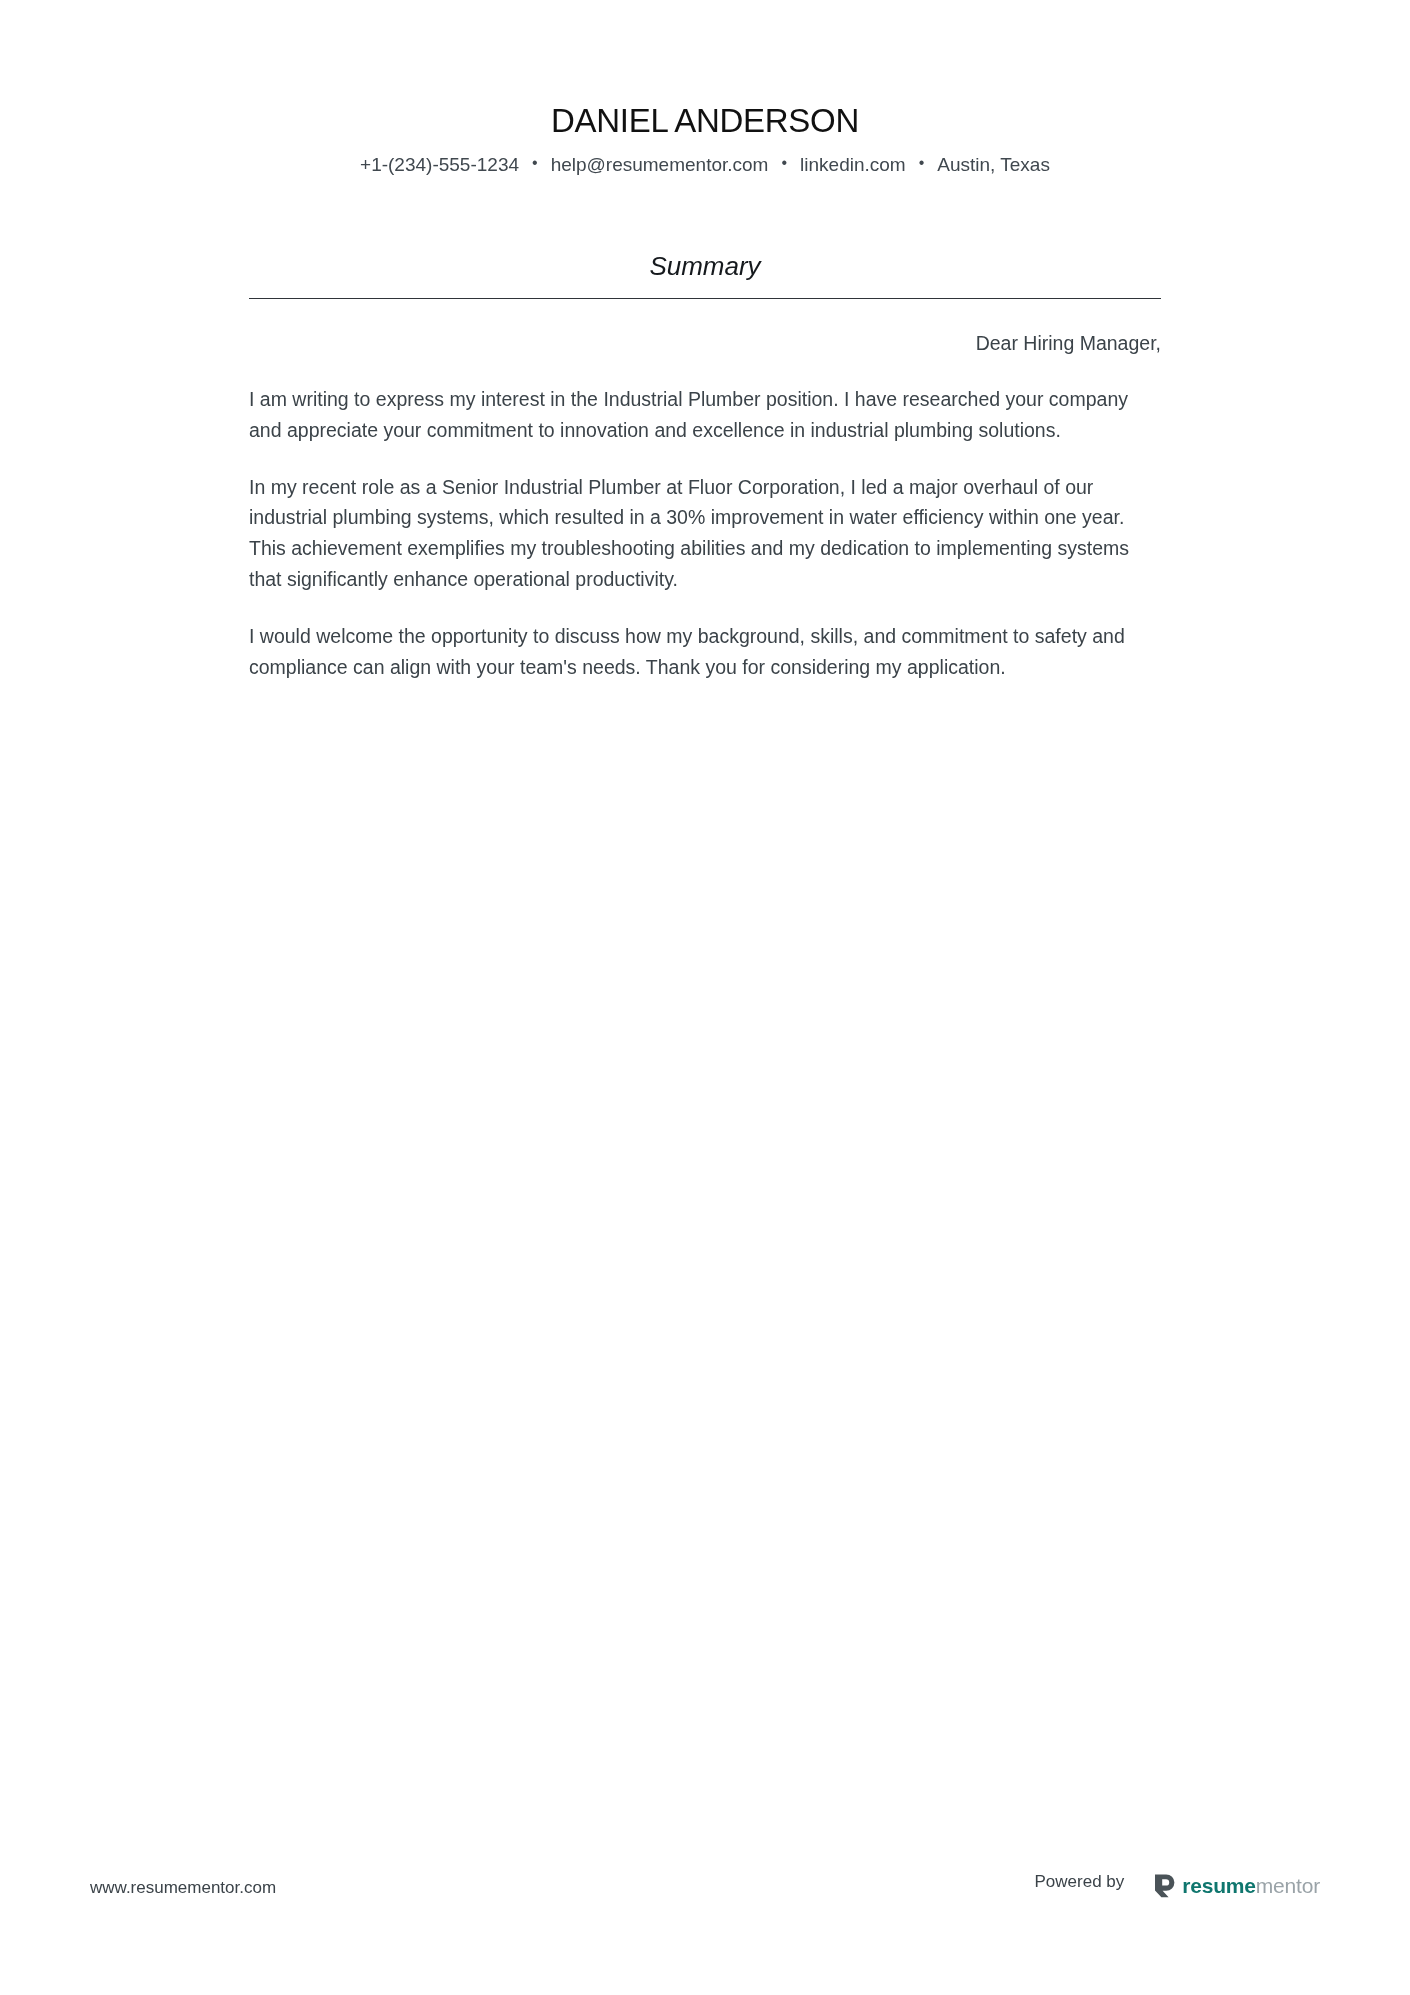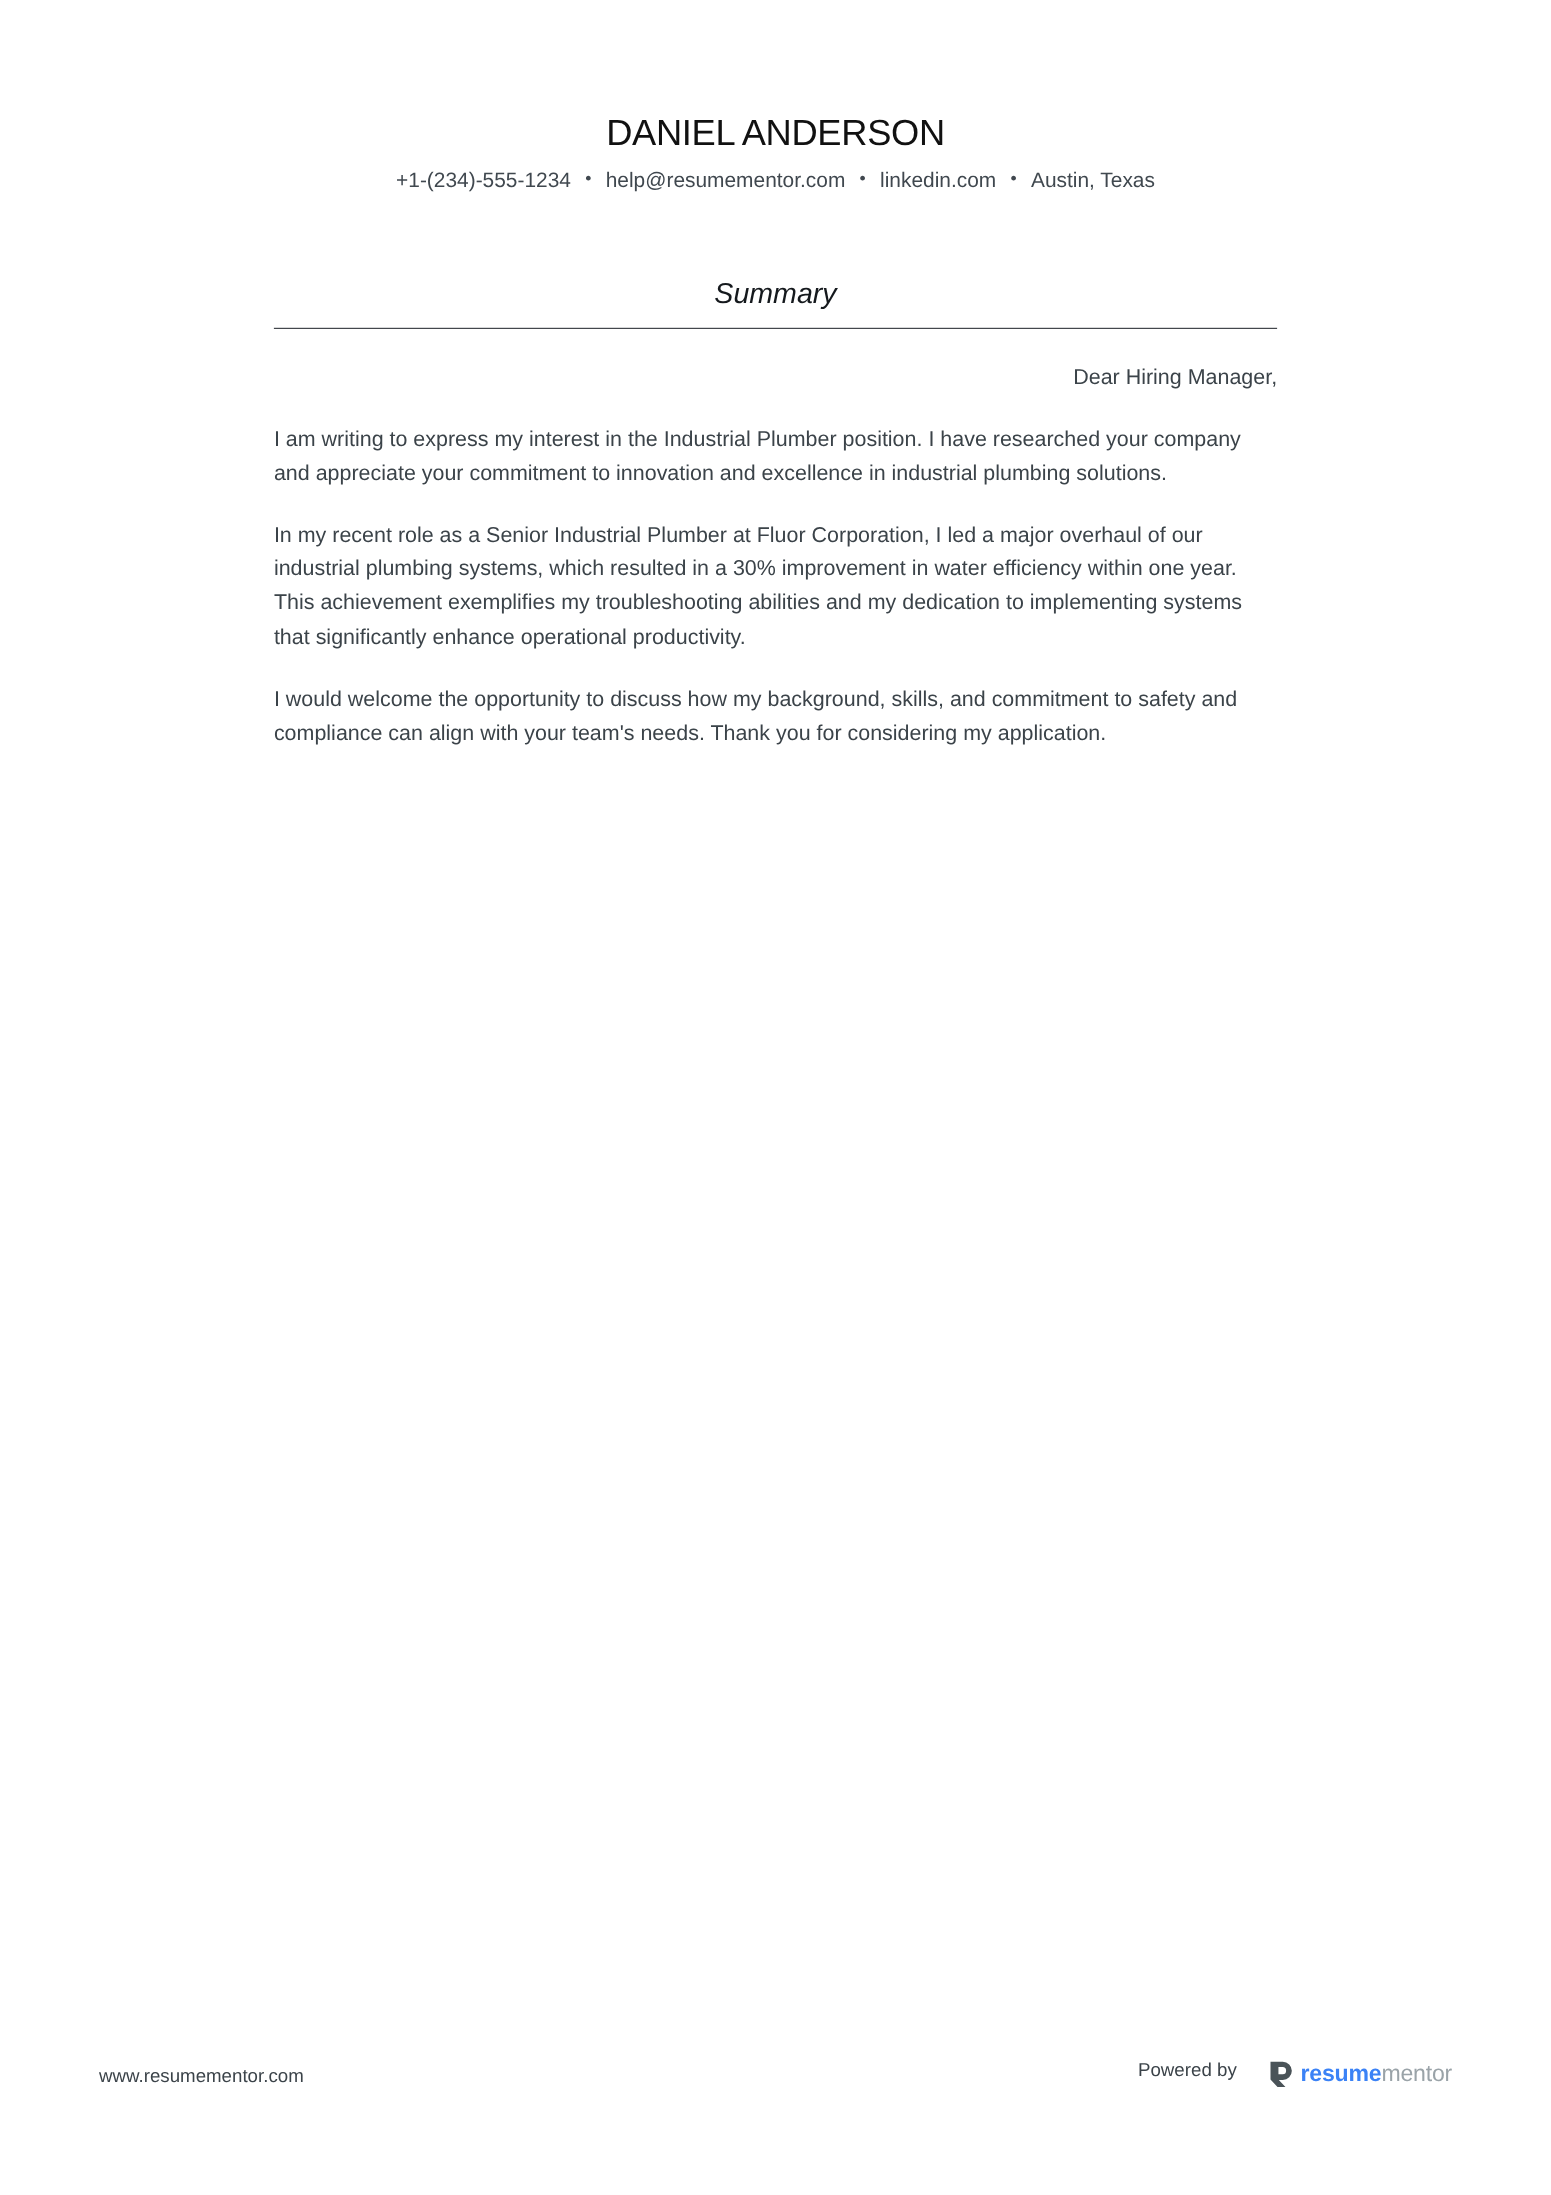--- a/index.html
+++ b/index.html
@@ -146,21 +146,21 @@
     display: block;
   }
   .brand-text {
     font-size: 21px;
     line-height: 1;
     letter-spacing: -0.2px;
     white-space: nowrap;
   }
   .brand-text .b-strong {
     font-weight: 700;
-    color: #3b82f6;
+    color: #0f766e;
   }
   .brand-text .b-light {
     font-weight: 400;
     color: #9aa3a8;
   }
 </style>
 </head>
 <body>
 
 <div class="page">

